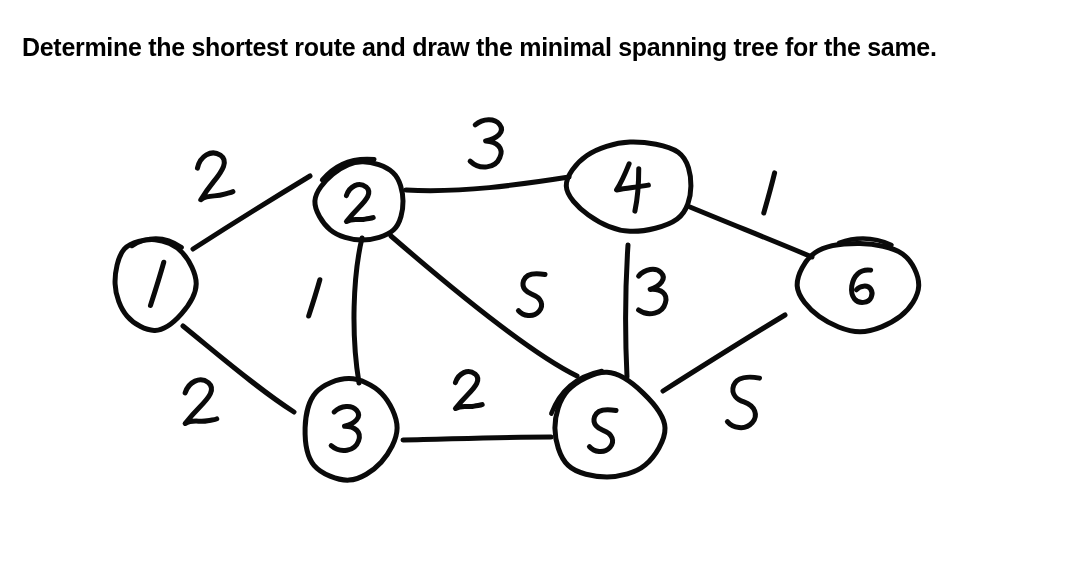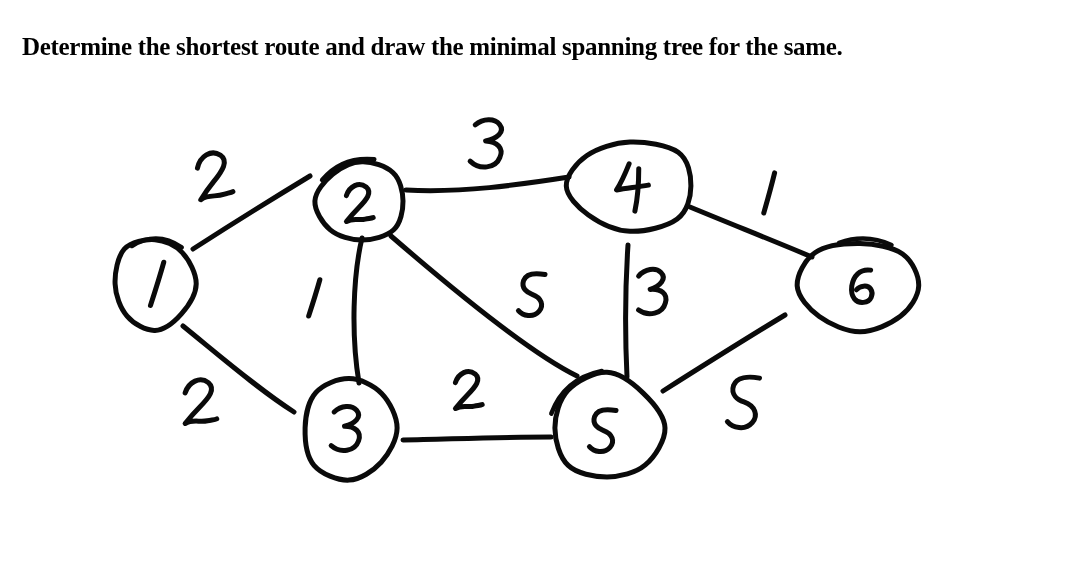--- a/index.html
+++ b/index.html
@@ -6,21 +6,21 @@
     margin: 0;
     padding: 0;
     background: #ffffff;
   }
   #page {
     position: relative;
     width: 1090px;
     height: 498px;
     background: #ffffff;
     overflow: hidden;
-    font-family: Liberation Serif, serif;
+    font-family: Liberation Sans, sans-serif;
   }
   #title {
     position: absolute;
     left: 22px;
     top: 33px;
     font-size: 25px;
     font-weight: 600;
     letter-spacing: -0.3px;
     color: #000000;
     white-space: nowrap;

